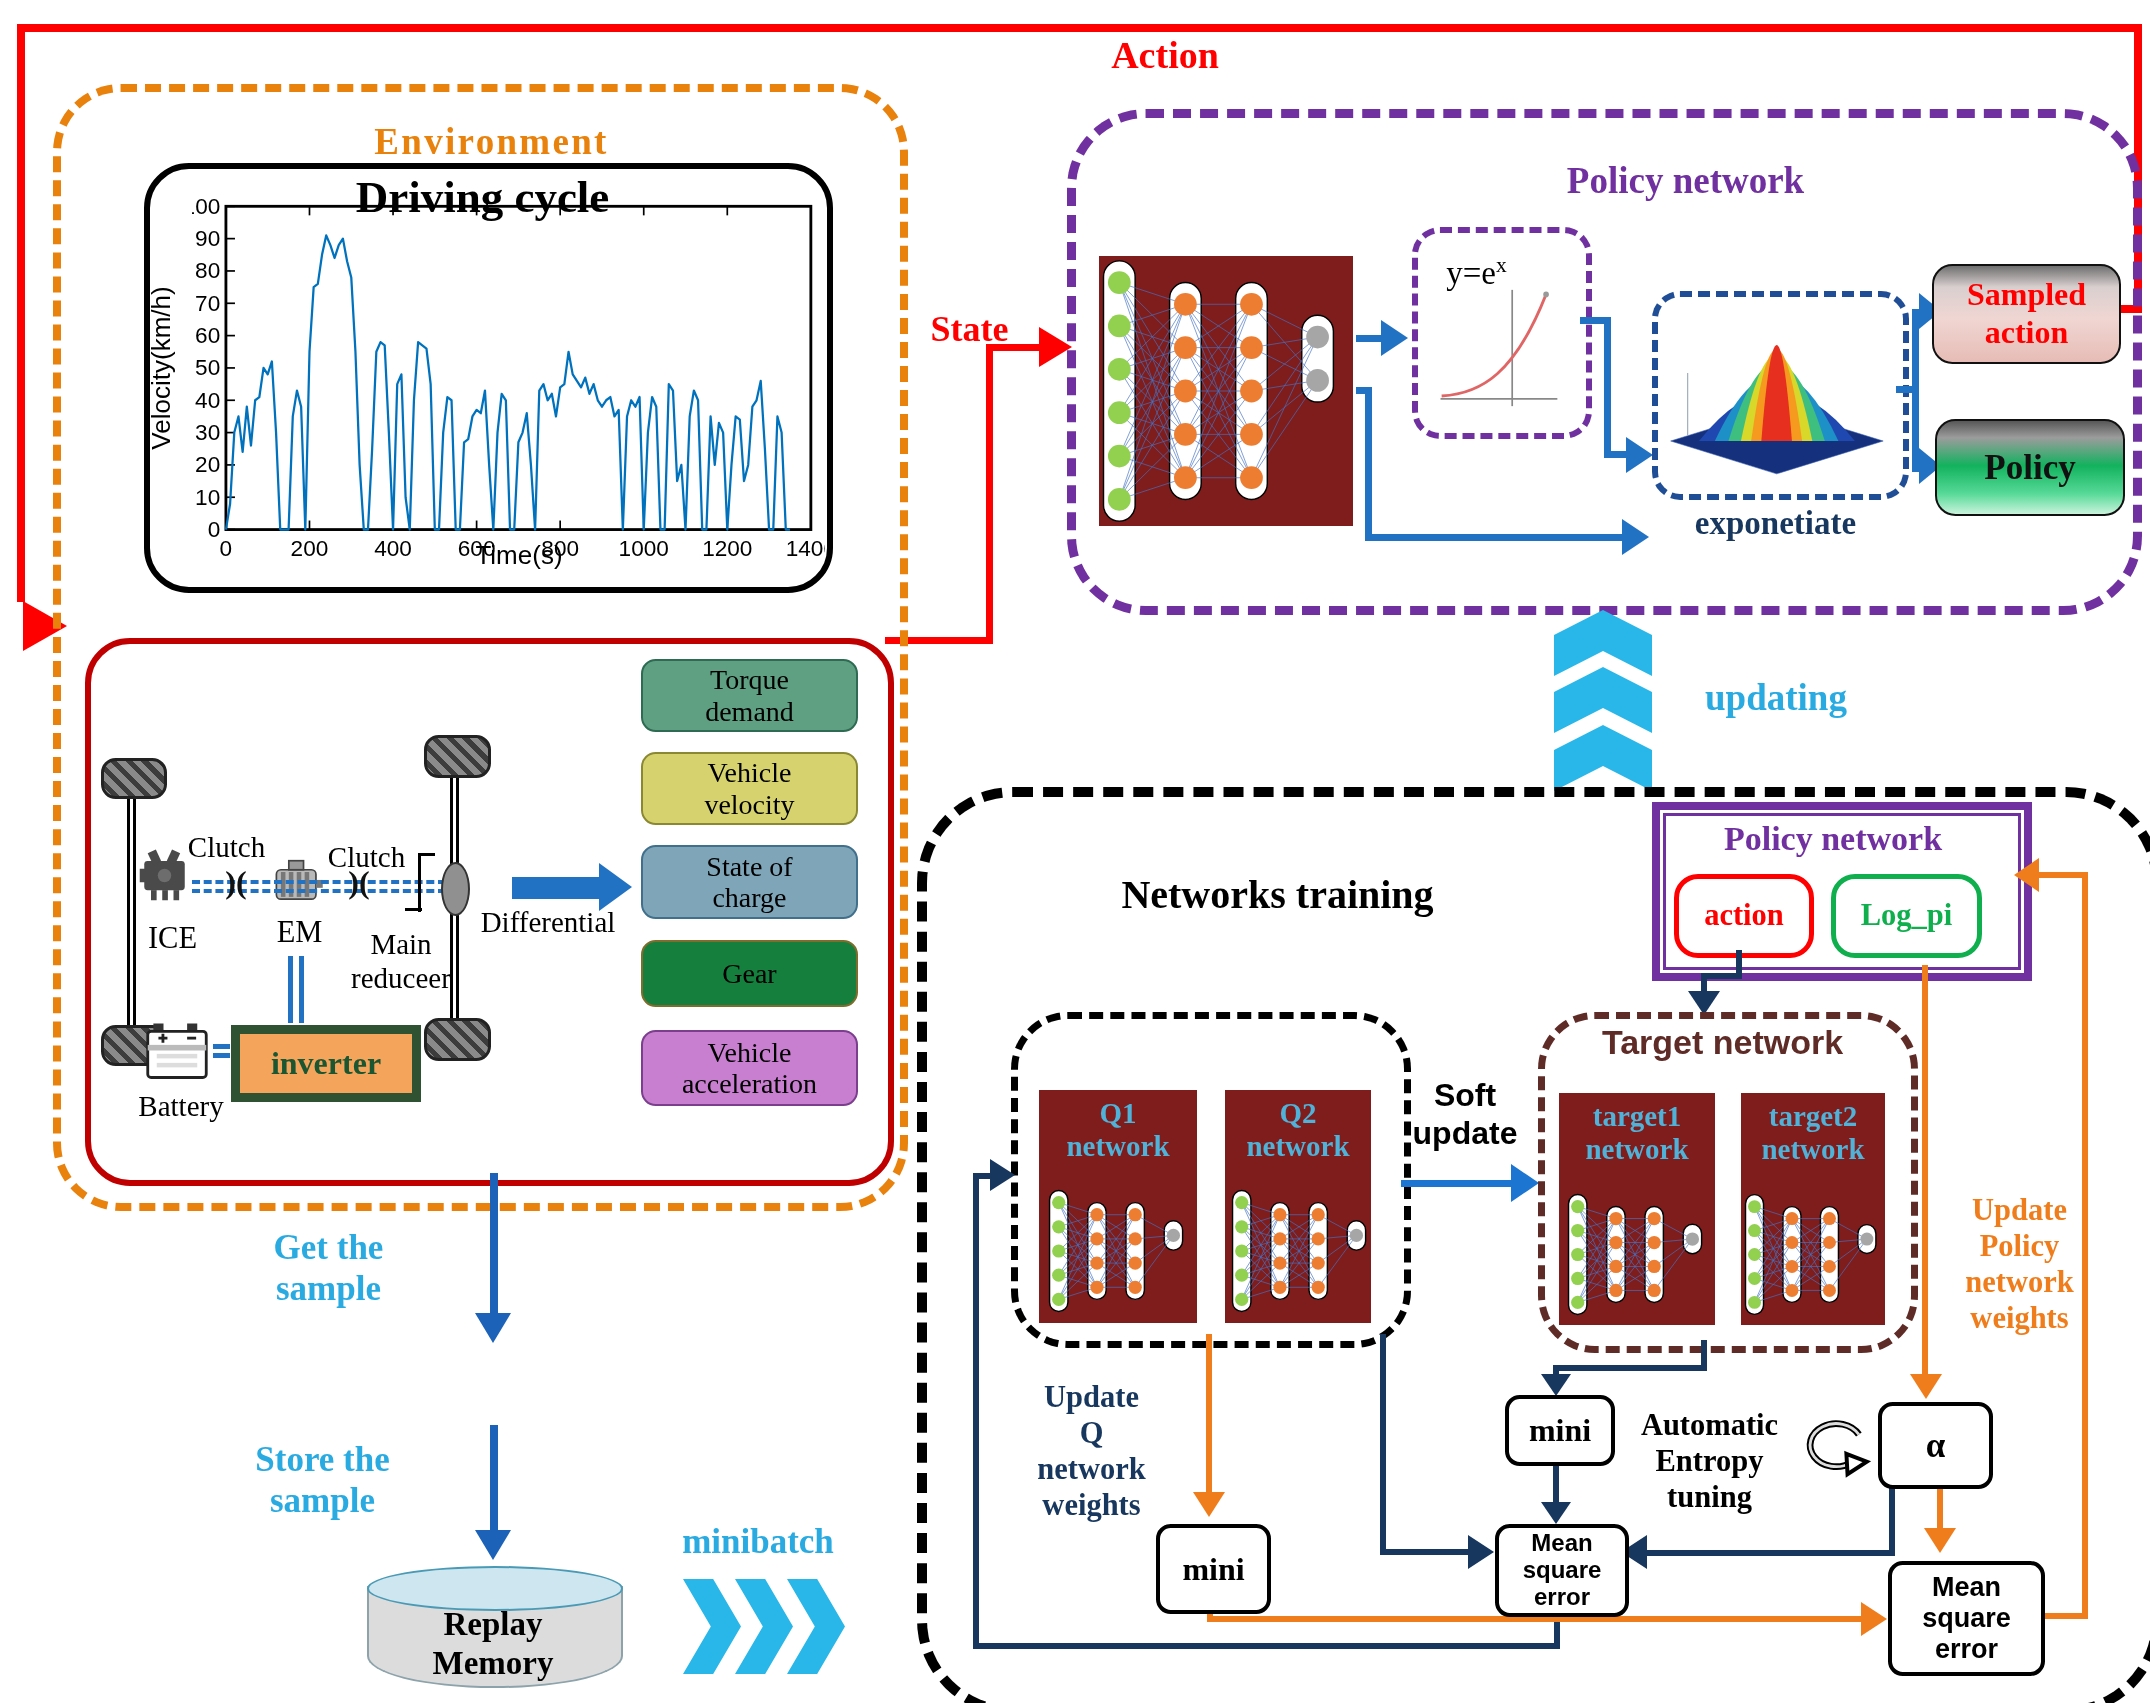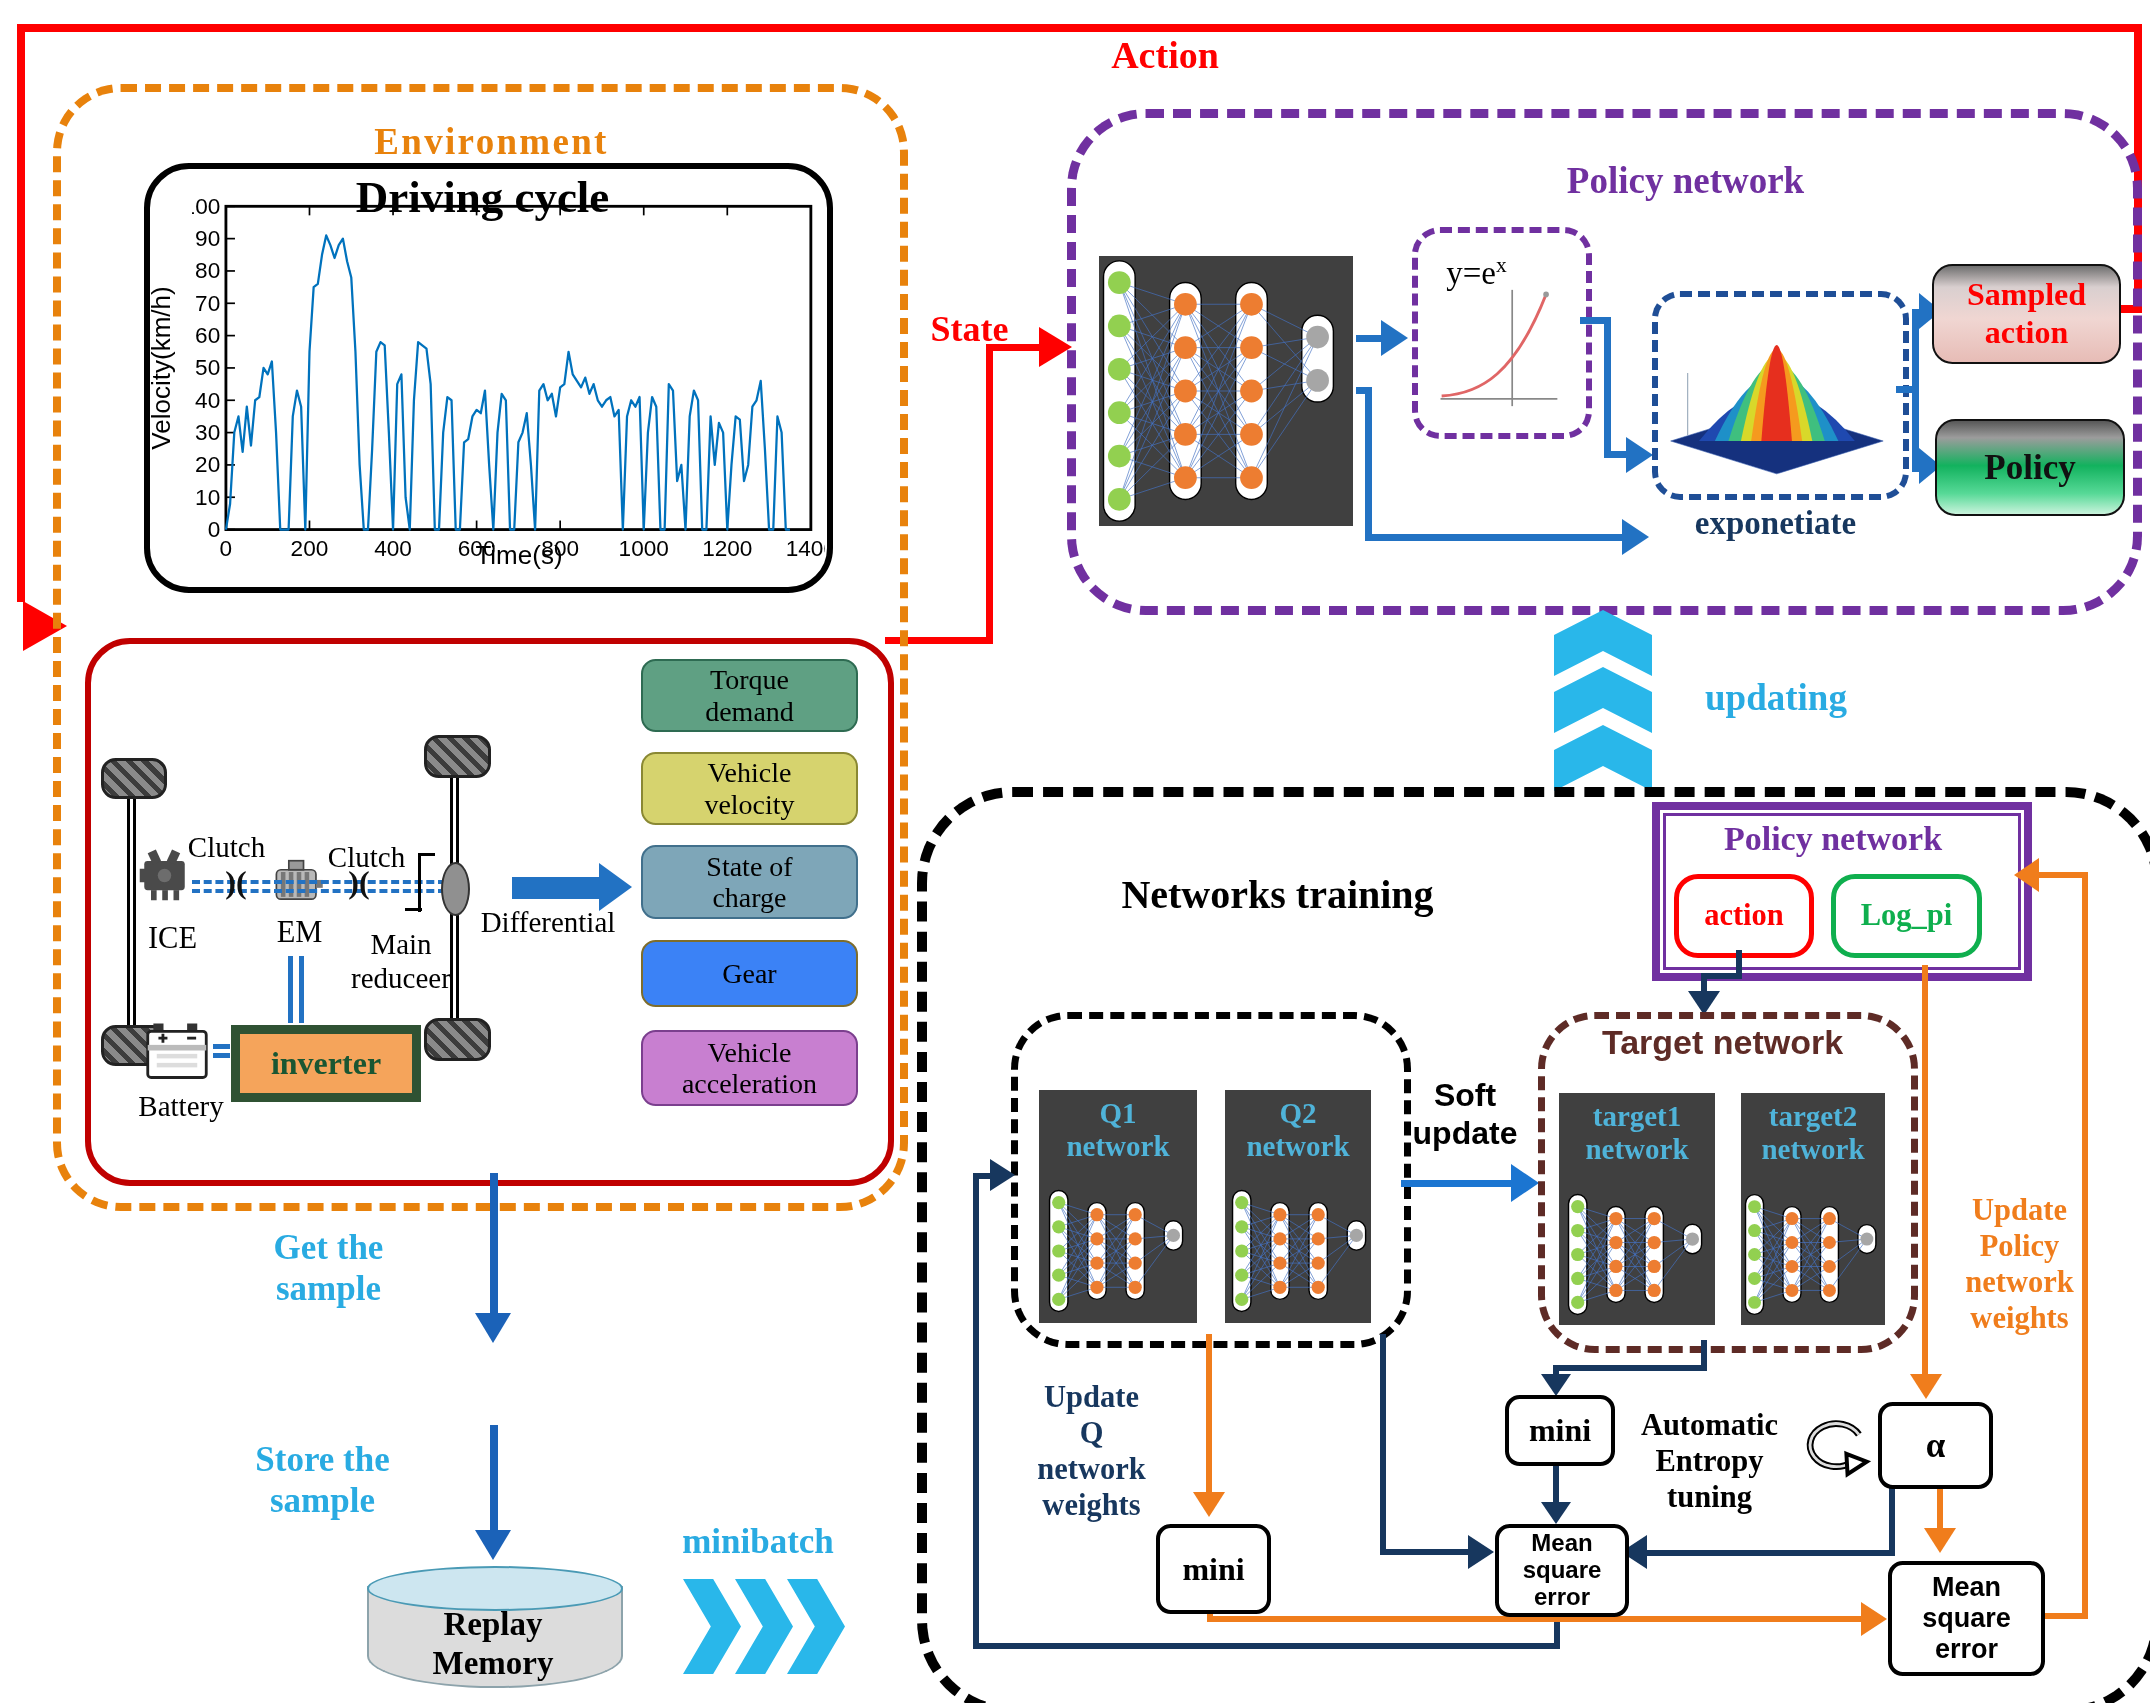--- a/index.html
+++ b/index.html
@@ -4,21 +4,21 @@
 <style>
   html,body{margin:0;padding:0;background:#fff;width:2151px;height:1703px;overflow:hidden}
   #canvas{position:absolute;left:0;top:0;width:2151px;height:1703px;background:#fff;
           font-family:"Liberation Serif",serif}
   .abs{position:absolute}
   .seg{position:absolute}
   .tri{position:absolute;width:0;height:0;border-style:solid;border-color:transparent}
   .lbl{position:absolute;font-family:"Liberation Serif",serif;font-weight:bold;
        white-space:pre-line;text-align:center;line-height:1.18}
   .sans{font-family:"Liberation Sans",sans-serif !important}
-  .panel{position:absolute;background:#404040}
+  .panel{position:absolute;background:#7f1d1d}
   .pl{position:absolute;left:0;top:6.8px;width:100%;text-align:center;color:#4FB3D9;
       font-weight:bold;font-size:29px;line-height:1.15;white-space:pre-line;font-family:"Liberation Serif",serif}
   .nbox{position:absolute;background:#fff;border:4.5px solid #000;border-radius:14.7px;
         display:flex;align-items:center;justify-content:center;font-weight:bold}
   .statebox{position:absolute;left:641px;width:213px;border-radius:14.7px;border:2.8px solid;
         display:flex;align-items:center;justify-content:center;font-size:28px;
         font-family:"Liberation Serif",serif;white-space:pre-line;text-align:center;line-height:1.12}
   .chev-up{position:absolute;background:#29B7EA;clip-path:polygon(50% 0,100% 38%,100% 100%,50% 62%,0 100%,0 38%)}
   .chev-rt{position:absolute;background:#29B7EA;clip-path:polygon(0 0,52% 0,100% 50%,52% 100%,0 100%,48% 50%)}
   .cyan{color:#29ABE2}
@@ -177,21 +177,21 @@
 
   <div class="seg" style="left:512px;top:877px;width:88px;height:21.5px;background:#2272C3"></div>
   <div class="tri" style="left:599px;top:863px;border-width:24px 0 24px 33px;border-left-color:#2272C3"></div>
 
   <div class="statebox" style="top: 659px; height: 69px; background: rgb(95, 160, 131); border-color: rgb(46, 107, 82);"><span>Torque
 demand</span></div>
   <div class="statebox" style="top: 752px; height: 69px; background: rgb(214, 211, 110); border-color: rgb(138, 136, 51);"><span>Vehicle
 velocity</span></div>
   <div class="statebox" style="top: 845px; height: 70px; background: rgb(126, 166, 184); border-color: rgb(65, 112, 140);"><span>State of
 charge</span></div>
-  <div class="statebox" style="top: 940px; height: 63px; background: #3b82f6; border-color: rgb(126, 109, 44);"><span>Gear</span></div>
+  <div class="statebox" style="top: 940px; height: 63px; background: #15803d; border-color: rgb(126, 109, 44);"><span>Gear</span></div>
   <div class="statebox" style="top: 1030px; height: 72px; background: rgb(200, 127, 208); border-color: rgb(123, 63, 142);"><span>Vehicle
 acceleration</span></div>
 
   <div class="seg" style="left:490px;top:1173px;width:8px;height:143px;background:#1B62B8"></div>
   <div class="tri" style="left:475px;top:1313px;border-width:30.5px 18.7px 0 18.7px;border-top-color:#1B62B8"></div>
   <div class="lbl cyan" style="left:221px;top:1227px;width:215px;font-size:35px">Get the
 sample</div>
 
 
   <div class="seg" style="left:490px;top:1425px;width:8px;height:107px;background:#1B62B8"></div>

